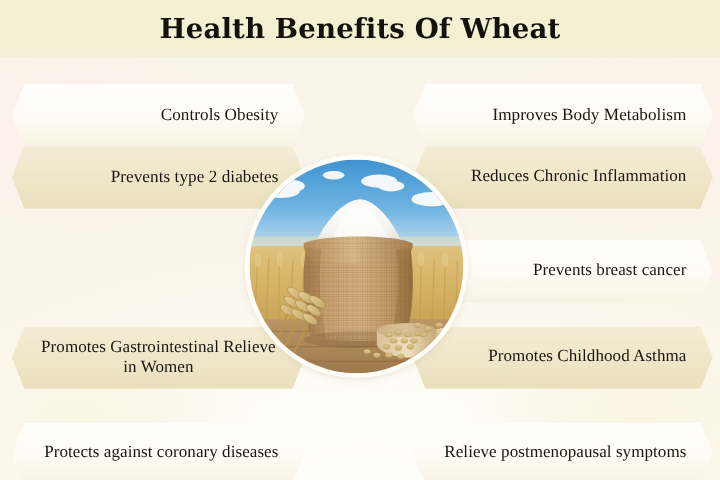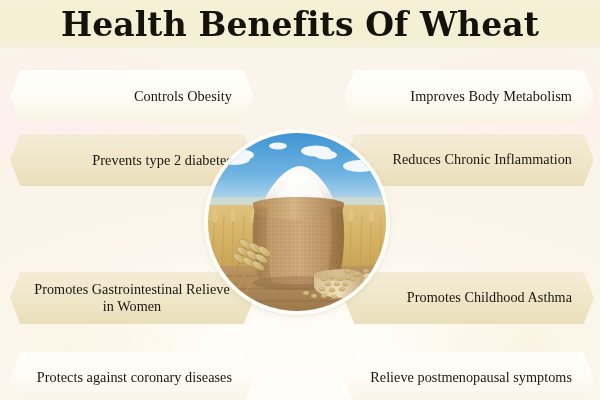--- a/index.html
+++ b/index.html
@@ -38,21 +38,21 @@
   
   #header-band {
     position:absolute; left:0; top:0; width:600px; height:48px;
     background:linear-gradient(180deg,#f6f0d6 0%,#f4eed2 72%,#f6f1dd 100%);
   }
   #poster-title {
     position:absolute; left:0; top:0; width:600px; height:48px;
     display:flex; align-items:center; justify-content:center;
     font-family:"DejaVu Serif", serif;
     font-weight:bold;
-    font-size:33px;
+    font-size:23px;
     letter-spacing:.1px;
     color:#15120c;
     white-space:nowrap;
   }
 
   
   #center-photo {
     position:absolute;
     left:208px; top:133px;
     width:178px; height:178px;
@@ -88,21 +88,21 @@
   .badge.light { background:linear-gradient(180deg,#fffefb 0%,#fdfbf3 55%,#f8f3e4 100%); }
   .badge.tan   { background:linear-gradient(180deg,#f4ecd6 0%,#efe6c8 55%,#e9dfbb 100%); }
 
   
   .badge.left  { left:10px;  width:244px; }
   
   .badge.right { left:344px; width:250px; }
 
   
   .r1 { top:70px; }
-  .r2 { top:134px; }
+  .r2 { top:122px; }
   .r3 { top:200px; }
   .r4 { top:272px; }
   .r5 { top:352px; }
 </style>
 </head>
 <body>
 
 <div id="poster">
 
   <div class="wash tl"></div>
@@ -131,20 +131,23 @@
   </div>
 
   <div class="badge right light r1">
     <span class="label">Improves Body Metabolism</span>
   </div>
 
   <div class="badge right tan r2 two-line">
     <span class="label">Reduces Chronic Inflammation</span>
   </div>
 
+  <div class="badge right light r3 two-line">
+    <span class="label">Prevents breast cancer</span>
+  </div>
 
   <div class="badge right tan r4 two-line">
     <span class="label">Promotes Childhood Asthma</span>
   </div>
 
   <div class="badge right light r5 two-line">
     <span class="label">Relieve postmenopausal symptoms</span>
   </div>
 
   <div id="center-photo">

